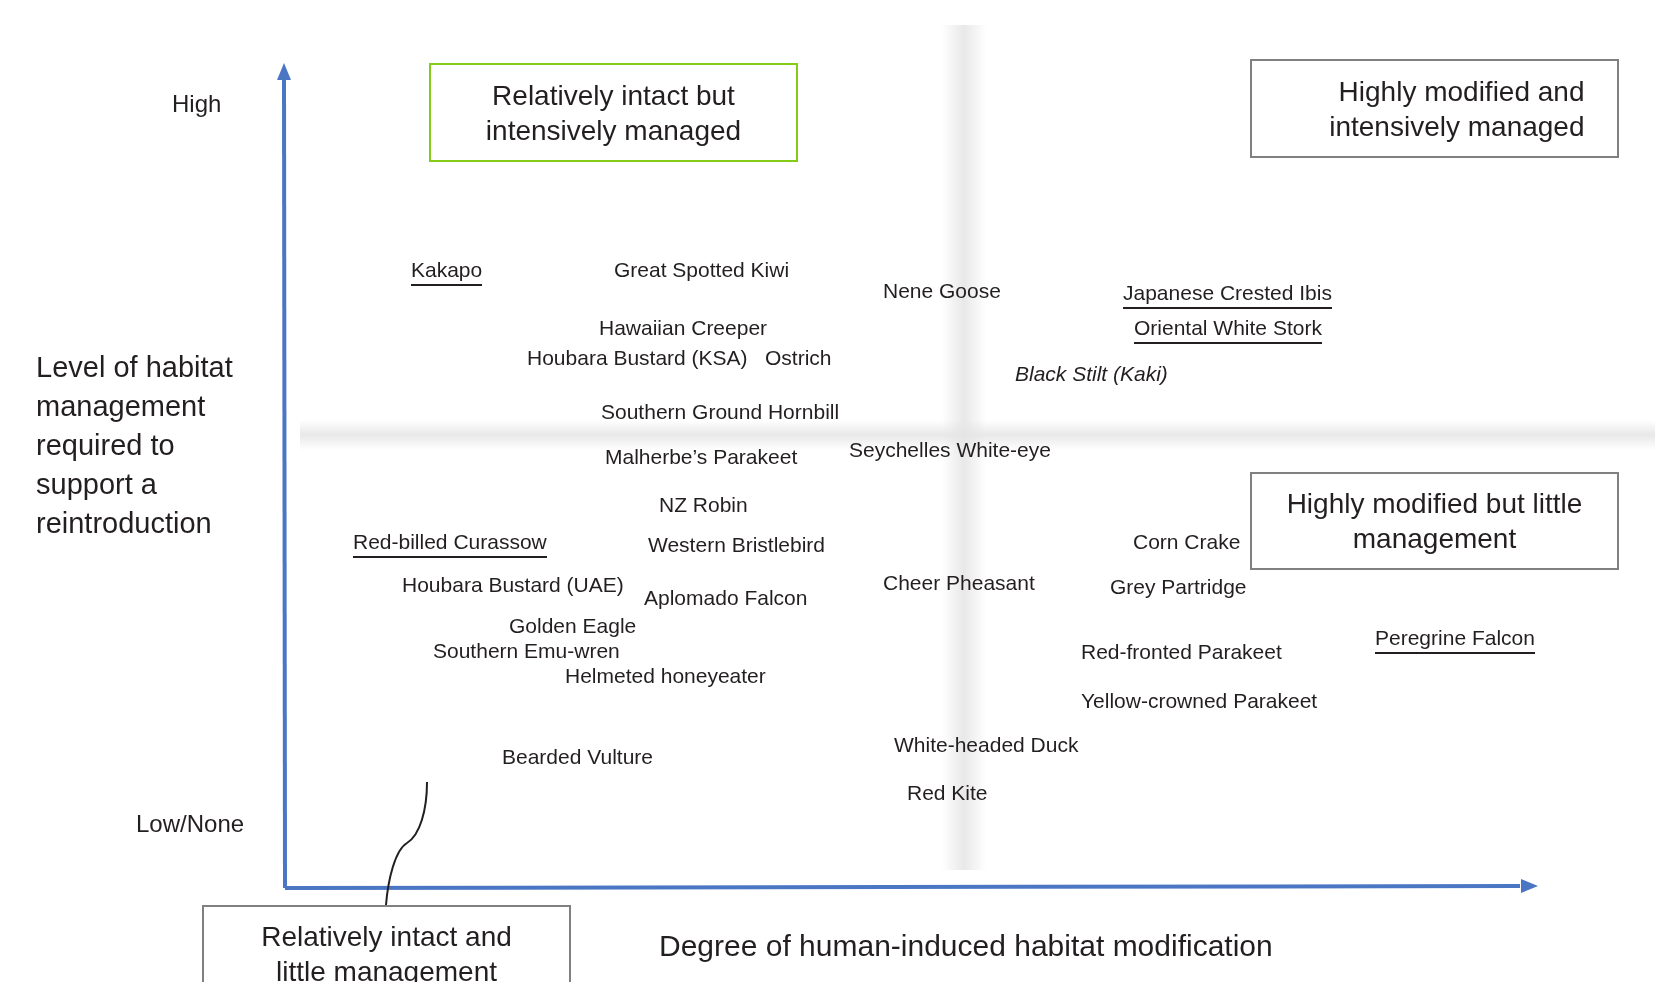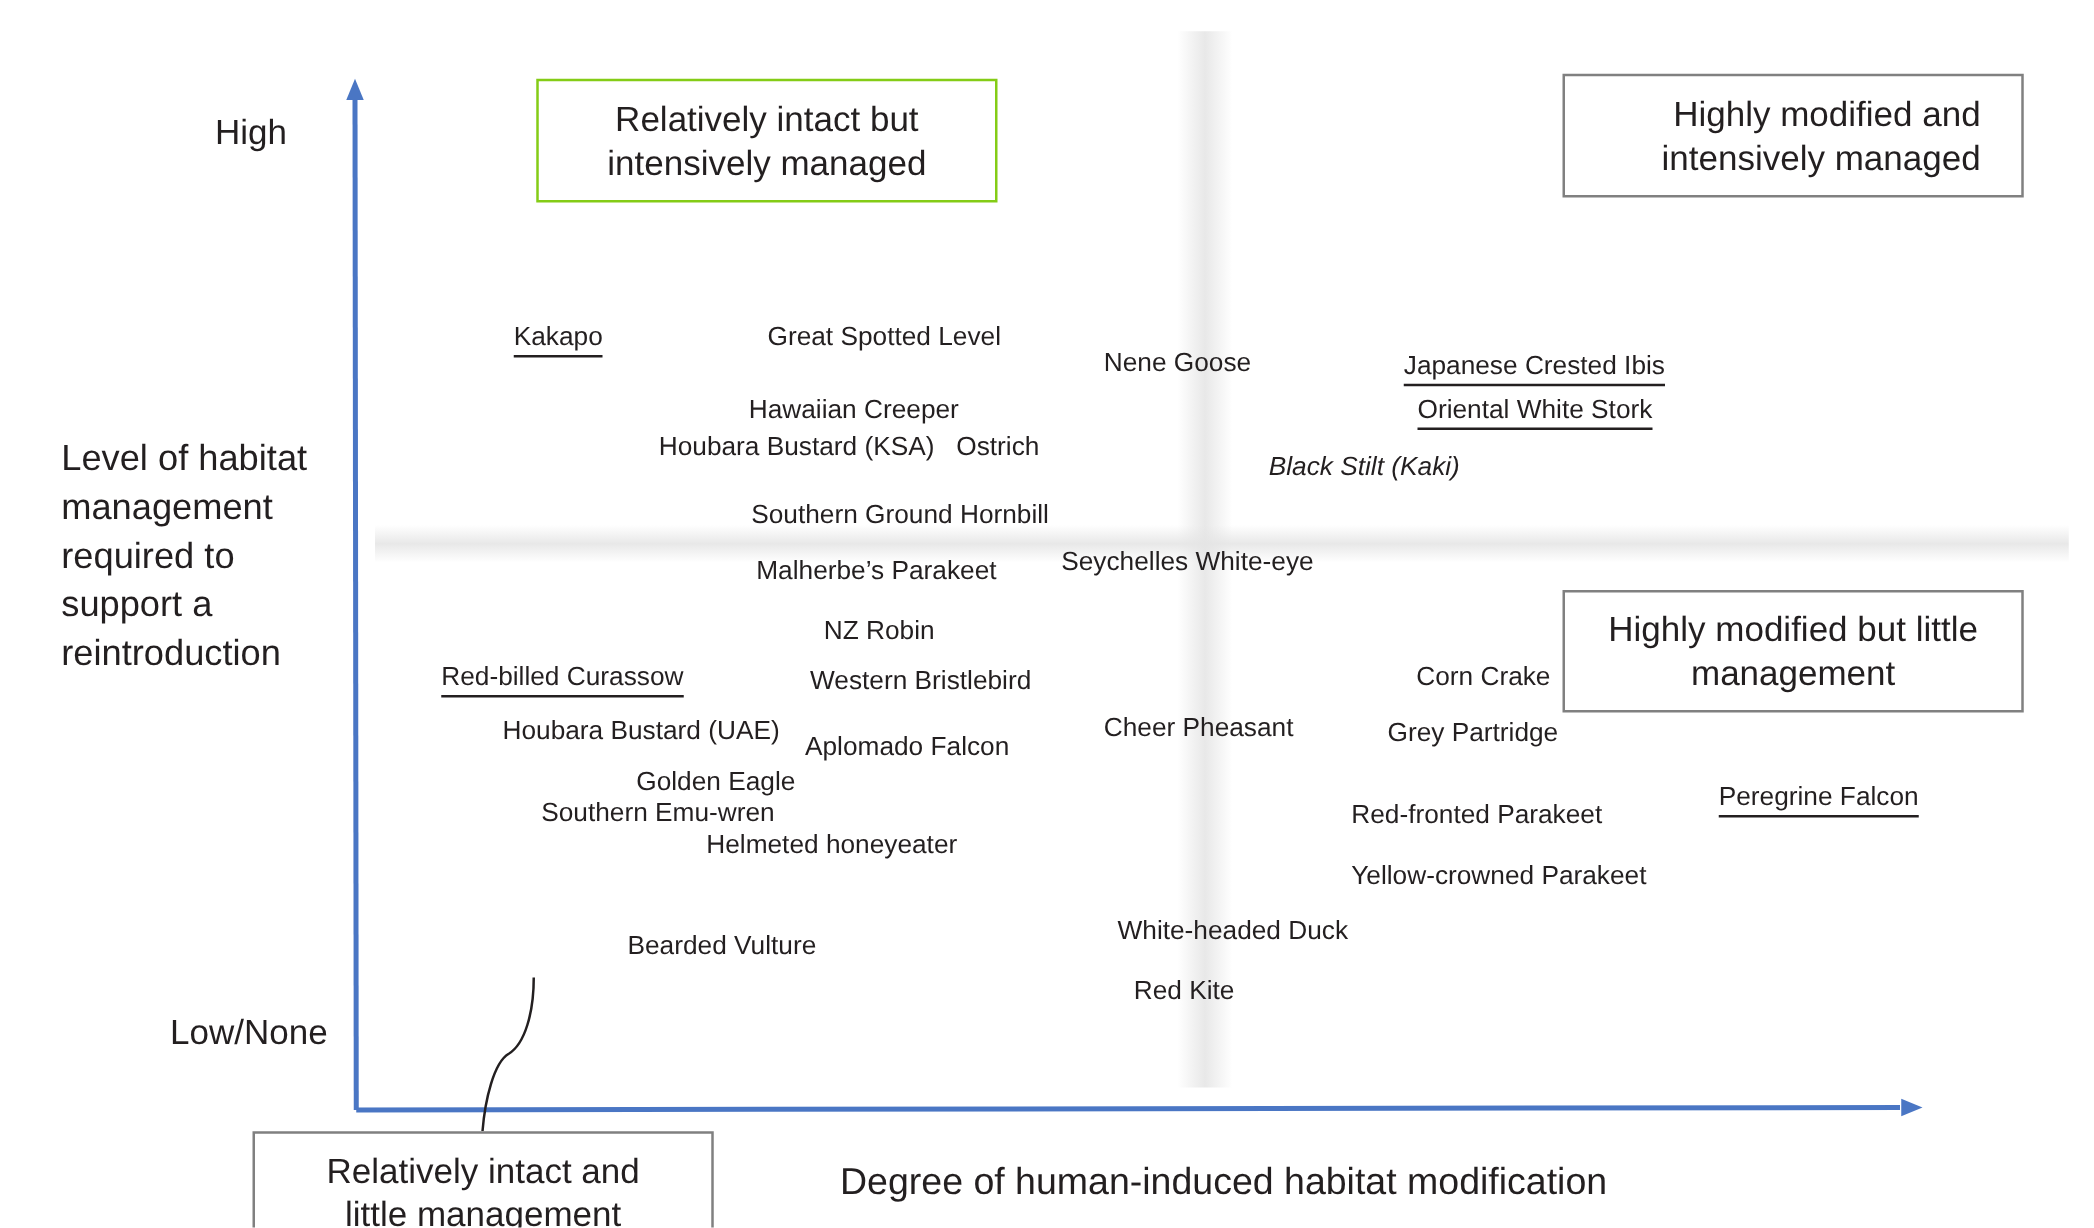--- a/index.html
+++ b/index.html
@@ -2,22 +2,22 @@
 <html><head>
 <meta charset="utf-8">
 <style>
   html, body { margin: 0; padding: 0; }
   body {
     width: 1675px; height: 982px; position: relative; overflow: hidden;
     background: #ffffff; color: #231f20;
     font-family: "Liberation Sans", "DejaVu Sans", sans-serif;
   }
   .abs { position: absolute; white-space: nowrap; }
-  .axis-label { font-size: 29px; line-height: 39px; white-space: normal; margin-left: 13px; }
-  .tick { font-size: 28px; }
+  .axis-label { font-size: 29px; line-height: 39px; white-space: normal; }
+  .tick { font-size: 24px; }
   .species { font-size: 21px; line-height: 24px; }
   .species.u { border-bottom: 2.5px solid #231f20; padding-bottom: 2px; }
   .qbox {
     position: absolute; box-sizing: border-box; background: #fff;
     display: flex; align-items: center; justify-content: center;
     text-align: center; font-size: 28px; line-height: 35px;
   }
   .qbox.dark { border: 2px solid #84cc16; }
   .qbox.grey { border: 2px solid #808080; }
   .shade-v {
@@ -62,21 +62,21 @@
   <span style="width:300px; white-space:normal;">Highly modified and intensively managed</span>
 </div>
 <div class="qbox grey" style="left:1250px; top:472px; width:369px; height:98px;">
   <span style="width:330px; white-space:normal;">Highly modified but little management</span>
 </div>
 <div class="qbox grey" style="left:202px; top:905px; width:369px; height:110px; align-items:flex-start; padding-top:12px;">
   <span style="width:290px; white-space:normal;">Relatively intact and little management</span>
 </div>
 
 <div class="abs species u" style="left:411px; top:258px;">Kakapo</div>
-<div class="abs species" style="left:614px; top:258px;">Great Spotted Level</div>
+<div class="abs species" style="left:614px; top:258px;">Great Spotted Kiwi</div>
 <div class="abs species" style="left:883px; top:279px;">Nene Goose</div>
 <div class="abs species u" style="left:1123px; top:281px;">Japanese Crested Ibis</div>
 <div class="abs species u" style="left:1134px; top:316px;">Oriental White Stork</div>
 <div class="abs species" style="left:599px; top:316px;">Hawaiian Creeper</div>
 <div class="abs species" style="left:527px; top:346px;">Houbara Bustard (KSA)</div>
 <div class="abs species" style="left:765px; top:346px;">Ostrich</div>
 <div class="abs species" style="left:1015px; top:362px;font-style:italic;">Black Stilt (Kaki)</div>
 <div class="abs species" style="left:601px; top:400px;">Southern Ground Hornbill</div>
 <div class="abs species" style="left:605px; top:445px;">Malherbe’s Parakeet</div>
 <div class="abs species" style="left:849px; top:438px;">Seychelles White-eye</div>

